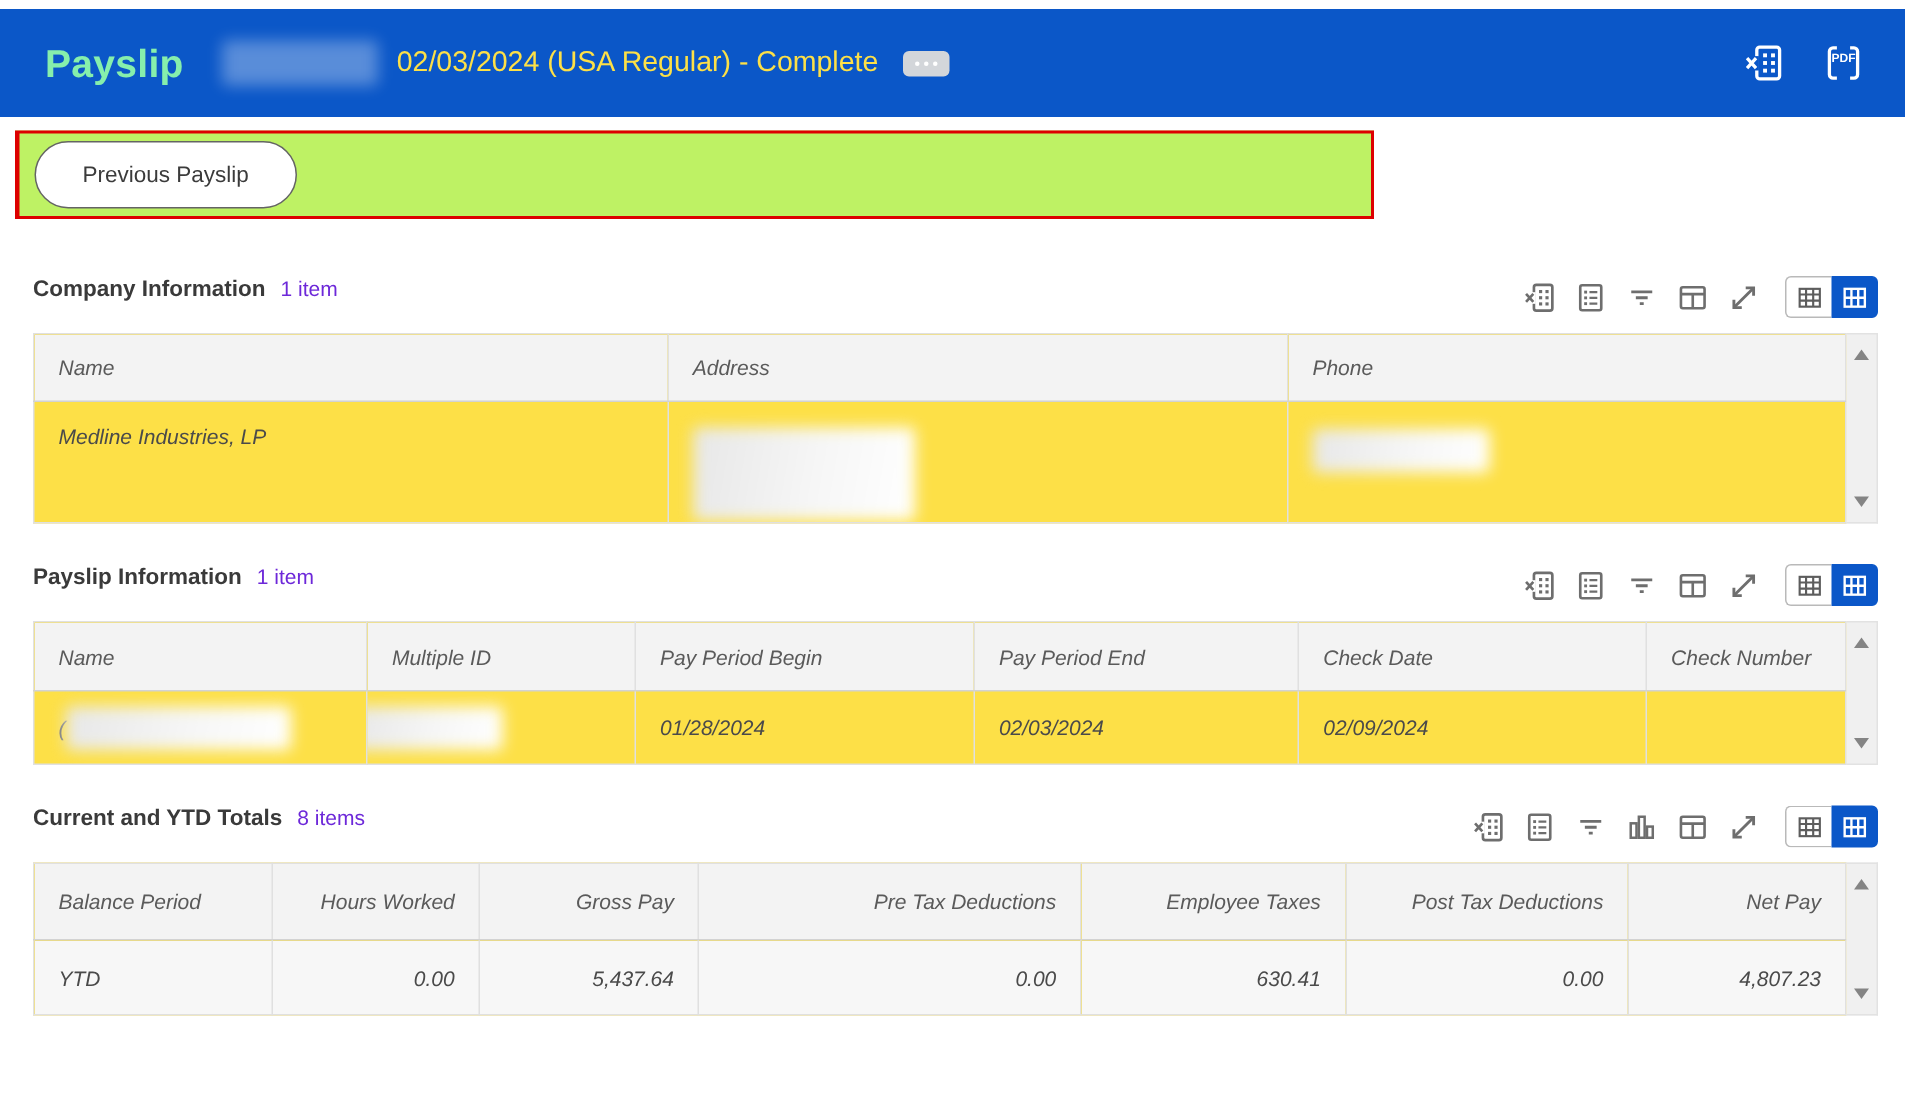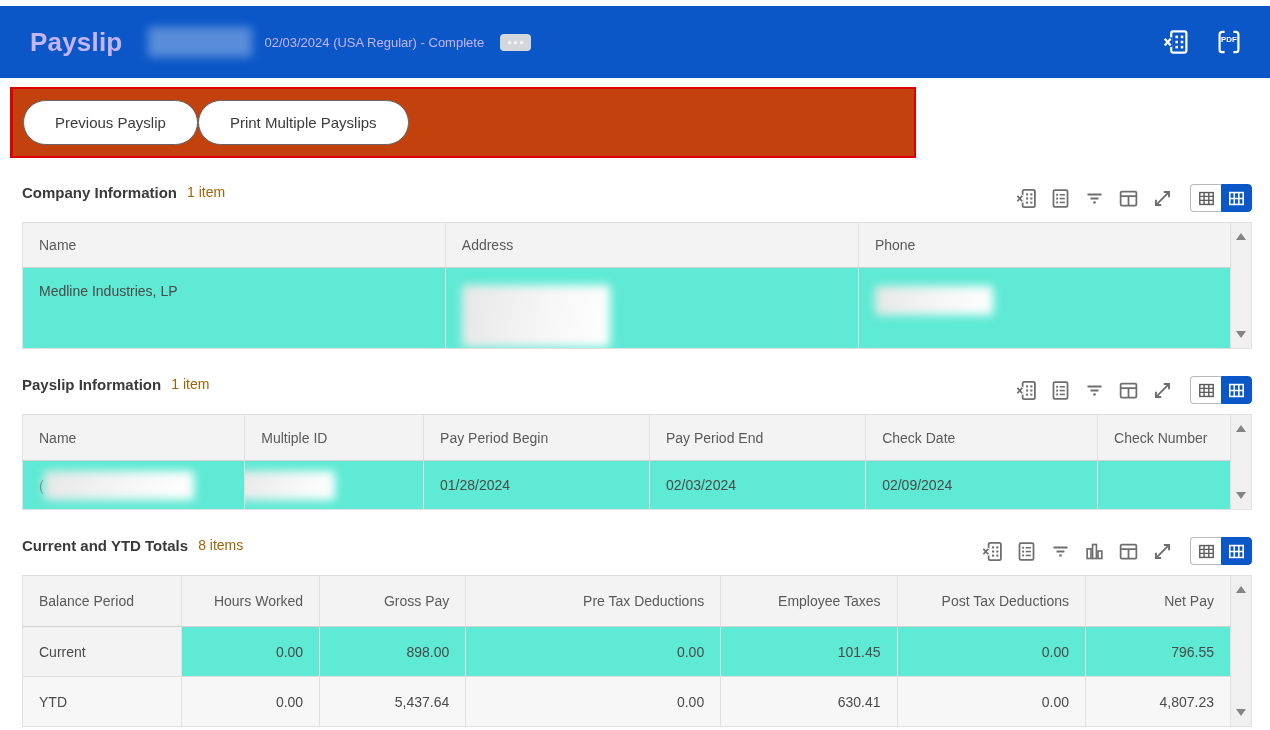--- a/index.html
+++ b/index.html
@@ -8,73 +8,73 @@
     width:1270px; height:730px; overflow:hidden; position:relative;
     font-family:"Liberation Sans", sans-serif; color:#4a4a4a;
   }
   .top-strip { height:6px; background:#fff; }
 
   
   .app-header {
     height:72px; background:#0b57c8; display:flex; align-items:center;
     padding:0 28px 0 30px;
   }
-  .app-title { color:#c4b5fd; font-size:26px; font-weight:bold; letter-spacing:.2px; }
+  .app-title { color:#86efac; font-size:26px; font-weight:bold; letter-spacing:.2px; }
   .hdr-name-blur {
     width:104px; height:30px; border-radius:3px; background:rgba(255,255,255,.32);
     filter:blur(5px); margin:0 12px 0 26px; flex:0 0 auto;
   }
-  .app-subtitle { color:#c4b5fd; font-size:13px; white-space:nowrap; }
+  .app-subtitle { color:#fde047; font-size:19px; white-space:nowrap; }
   .ellipsis-btn {
     margin-left:16px; width:31px; height:17px; border:none; border-radius:4px;
     background:#d3d6da; display:flex; align-items:center; justify-content:center;
     gap:3px; cursor:pointer;
   }
   .ellipsis-btn .dot { width:3px; height:3px; border-radius:50%; background:#fff; }
   .hdr-icons { margin-left:auto; display:flex; align-items:center; gap:27px; color:#fff; --halo:#0b57c8; }
   .hdr-icons .hicon { background:none; border:none; color:#fff; cursor:pointer; display:flex; }
   .i26 { width:26px; height:26px; }
   .i21 { width:21px; height:21px; }
   .i18 { width:19px; height:19px; }
   .halo { fill:var(--halo,#fff); }
 
   
   .actions-box {
-    position:absolute; left:10px; top:87px; width:906px; height:71px;
+    position:absolute; left:10px; top:87px; width:906px; height:59px;
     border:2px solid #dd0000; border-left-width:3px;
-    display:flex; align-items:center; padding-left:10px; gap:0; background:#c2410c;
+    display:flex; align-items:center; padding-left:10px; gap:12px; background:#bef264;
   }
   .pill-btn {
     height:45px; padding:0 31px; border:1px solid #646464; border-radius:23px;
     background:#fff; font-family:"Liberation Sans", sans-serif;
     font-size:15px; color:#3b3b3b; cursor:pointer; white-space:nowrap;
   }
 
   
   .content { position:absolute; left:22px; top:158px; width:1230px; }
   .section { margin-top:27px; }
   .section:first-child { margin-top:26px; }
   .sec-head { display:flex; align-items:flex-start; height:30px; margin-bottom:8px; }
   .sec-title { font-size:15px; font-weight:bold; color:#3a3a3a; }
-  .sec-count { font-size:14px; color:#a16207; margin-left:10px; }
+  .sec-count { font-size:14px; color:#6d28d9; margin-left:10px; }
   .toolbar { margin-left:auto; display:flex; align-items:center; gap:13px; color:#6e6e6e; --halo:#fff; }
   .ticon { background:none; border:none; color:#6e6e6e; cursor:pointer; display:flex; padding:0; }
   .view-toggle { display:flex; margin-left:4px; border-radius:4px; }
   .tg {
     width:31px; height:28px; display:flex; align-items:center; justify-content:center;
     border:1px solid #b9b9b9; background:#fff; color:#5d5d5d; cursor:pointer; padding:0;
   }
   .tg:first-child { border-radius:4px 0 0 4px; border-right:none; }
   .tg.active {
     background:#0b57c8; color:#fff; border-color:#0b57c8; border-radius:0 4px 4px 0;
   }
 
   
   .table-wrap { display:flex; align-items:stretch; }
-  table { border-collapse:collapse; table-layout:fixed; flex:1 1 auto; background:#5eead4; }
+  table { border-collapse:collapse; table-layout:fixed; flex:1 1 auto; background:#fde047;font-style:italic; }
   table { border:1px solid #d7d7d7; }
   th, td { border:1px solid #e0e0e0; font-weight:normal; font-size:14px; overflow:hidden; }
   thead th {
     background:#f3f3f3; color:#5a5a5a; text-align:left; padding:0 16px;
     border-bottom:1px solid #d2d2d2;
   }
   td { color:#4a4a4a; padding:0 16px; }
   th.num, td.num { text-align:right; }
   .row-label { background:#f3f3f3; }
   .stripe td { background:#f7f7f7; }
@@ -178,21 +178,20 @@
     <button class="hicon" aria-label="View PDF">
       <svg class="i26">
           <use href="#sym-pdf"></use>
         </svg>
     </button>
   </div>
 </header>
 
 <div class="actions-box">
   <button class="pill-btn">Previous Payslip</button>
-  <button class="pill-btn">Print Multiple Payslips</button>
 </div>
 
 <div class="content">
 
   <section class="section">
     <div class="sec-head">
       <span class="sec-title">Company Information</span>
       <span class="sec-count">1 item</span>
       <div class="toolbar">
         <button class="ticon">
@@ -414,29 +413,20 @@
             <th>Balance Period</th>
             <th class="num">Hours Worked</th>
             <th class="num">Gross Pay</th>
             <th class="num">Pre Tax Deductions</th>
             <th class="num">Employee Taxes</th>
             <th class="num">Post Tax Deductions</th>
             <th class="num">Net Pay</th>
           </tr>
         </thead>
         <tbody>
-          <tr class="r50">
-            <td class="row-label">Current</td>
-            <td class="num">0.00</td>
-            <td class="num">898.00</td>
-            <td class="num">0.00</td>
-            <td class="num">101.45</td>
-            <td class="num">0.00</td>
-            <td class="num">796.55</td>
-          </tr>
           <tr class="r50 stripe">
             <td class="row-label">YTD</td>
             <td class="num">0.00</td>
             <td class="num">5,437.64</td>
             <td class="num">0.00</td>
             <td class="num">630.41</td>
             <td class="num">0.00</td>
             <td class="num">4,807.23</td>
           </tr>
         </tbody>

